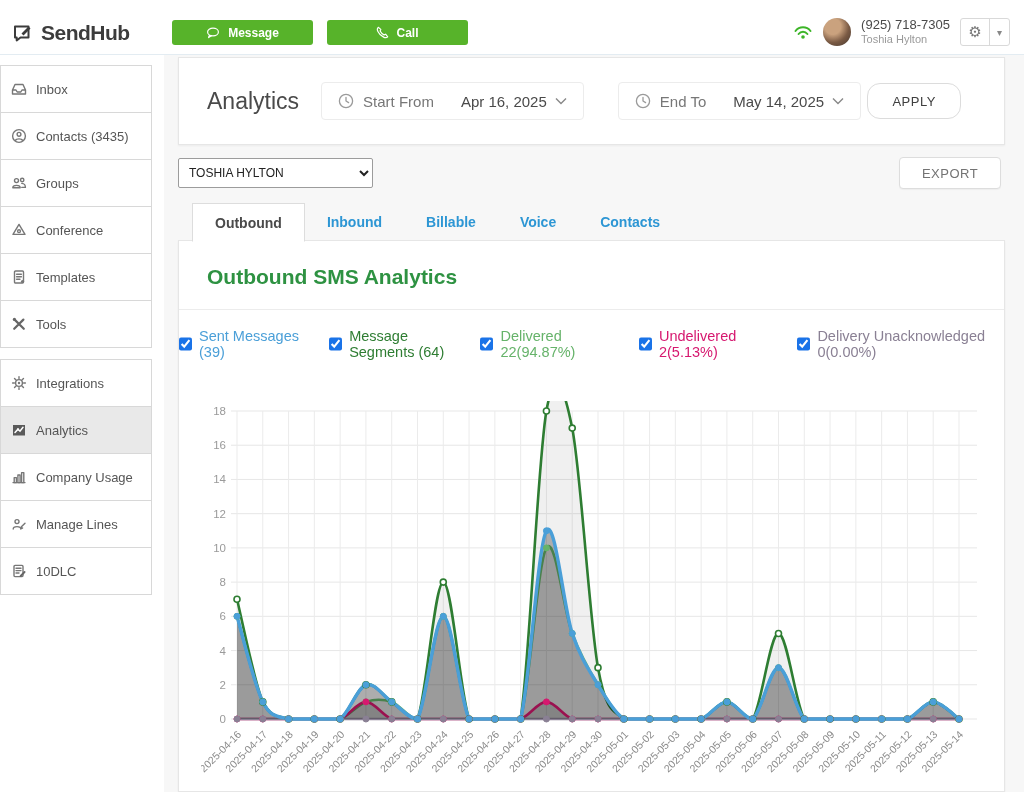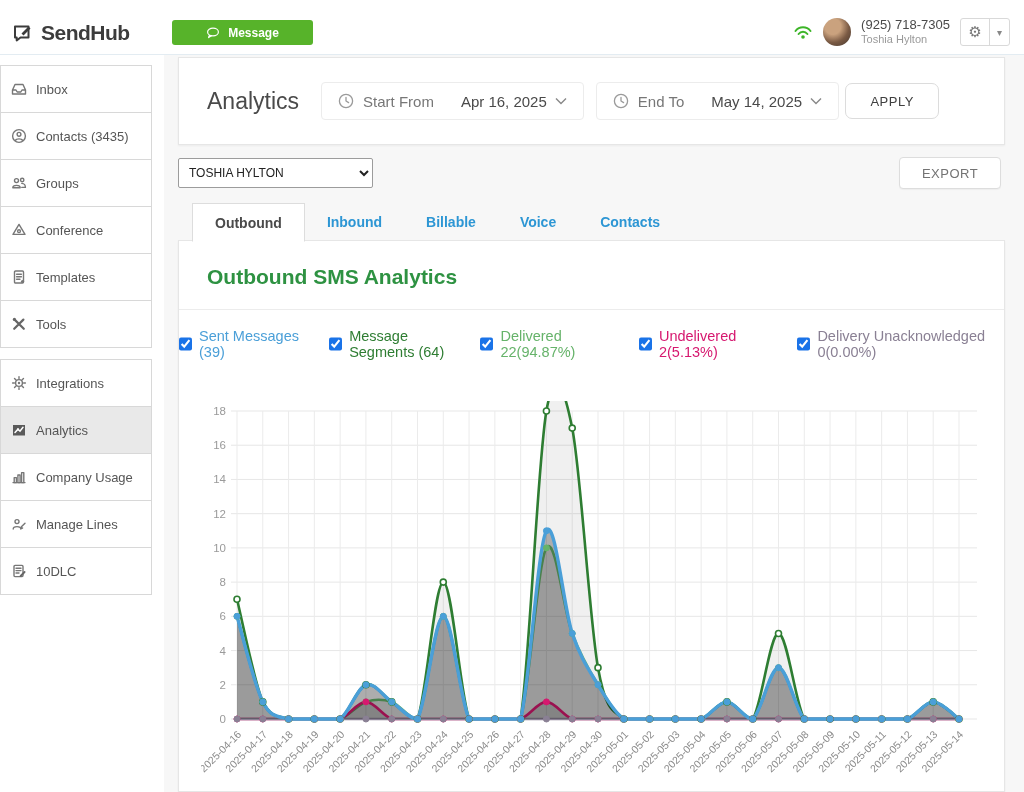--- a/index.html
+++ b/index.html
@@ -41,22 +41,22 @@
   .main-bg { position:absolute; left:164px; top:41px; width:860px; height:751px; background:#f7f7f7; }
   .card { position:absolute; background:#fff; border:1px solid #e6e6e6;
     box-shadow:0 1px 2px rgba(0,0,0,0.05); }
   .filters-card { left:178px; top:57px; width:827px; height:88px;
     display:flex; align-items:center; padding:0 0 0 28px; }
   .page-title { font-size:23px; color:#4a4a4a; margin-right:22px; }
   .datebox { height:38px; border:1px solid #ececec; border-radius:4px; background:#fff;
     display:flex; align-items:center; gap:9px; padding:0 16px; cursor:pointer; }
   .datebox .lbl { font-size:15px; color:#777; }
   .datebox .val { font-size:15px; color:#4a4a4a; margin-left:18px; display:flex; align-items:center; gap:8px; }
-  .db1 { margin-right:12px; min-width:246px; } .db2 { margin-right:6px; min-width:228px; }
-  .apply-btn { height:36px; width:94px; background:#fff; border:1px solid #dcdcdc; border-radius:7px;
+  .db1 { margin-right:34px; min-width:246px; } .db2 { margin-right:6px; min-width:228px; }
+  .apply-btn { height:36px; width:94px; background:#fff; border:1px solid #dcdcdc; border-radius:13px;
     font-size:13px; color:#3f3f3f; letter-spacing:0.5px; cursor:pointer;
     font-family:"Liberation Sans", sans-serif; }
 
   .line-select { position:absolute; left:178px; top:158px; width:195px; height:30px;
     font-size:12px; color:#222; border:1px solid #9c9c9c; border-radius:2px; background:#fff;
     padding:0 6px; font-family:"Liberation Sans", sans-serif; }
   .export-btn { position:absolute; left:899px; top:157px; width:102px; height:32px;
     background:#fff; border:1px solid #ddd; border-radius:4px; font-size:13px; color:#737373;
     letter-spacing:0.5px; cursor:pointer; font-family:"Liberation Sans", sans-serif;
     box-shadow:0 1px 1px rgba(0,0,0,0.04); }
@@ -87,20 +87,26 @@
       <path d="M9.5,11.5 l7,-7 2,2 -7,7 z" fill="#3c3c3c"></path>
     </svg>
     <span class="brand-text">SendHub</span>
   </div>
   <button class="topbtn btn-message">
     <svg width="15" height="12" viewBox="0 0 15 12">
       <ellipse cx="7" cy="5" rx="5.4" ry="3.8" fill="none" stroke="#fff" stroke-width="1.2"></ellipse>
       <path d="M3.6,8 L2.6,10.6 L6,8.6" fill="none" stroke="#fff" stroke-width="1.2" stroke-linejoin="round"></path>
     </svg>
     <span>Message</span>
+  </button>
+  <button class="topbtn btn-call">
+    <svg width="13" height="13" viewBox="0 0 13 13">
+      <path d="M2.2,1.3 C1.3,2.2 1.1,3.8 1.9,5.4 C2.9,7.5 5.5,10.1 7.6,11.1 C9.2,11.9 10.8,11.7 11.7,10.8 L9.6,8.2 L8,8.9 C6.9,8.3 4.7,6.1 4.1,5 L4.8,3.4 Z" fill="none" stroke="#fff" stroke-width="1.2" stroke-linejoin="round"></path>
+    </svg>
+    <span>Call</span>
   </button>
   <div class="top-right">
     <svg width="20" height="16" viewBox="0 0 20 16">
       <path d="M2.5,7 A9.5,9.5 0 0 1 17.5,7" fill="none" stroke="#3db528" stroke-width="2" stroke-linecap="round"></path>
       <path d="M5.6,10 A5.6,5.6 0 0 1 14.4,10" fill="none" stroke="#3db528" stroke-width="2" stroke-linecap="round"></path>
       <circle cx="10" cy="13" r="1.8" fill="#3db528"></circle>
     </svg>
     <div class="avatar"></div>
     <div class="phone-stack">
       <div class="phone-number">(925) 718-7305</div>

